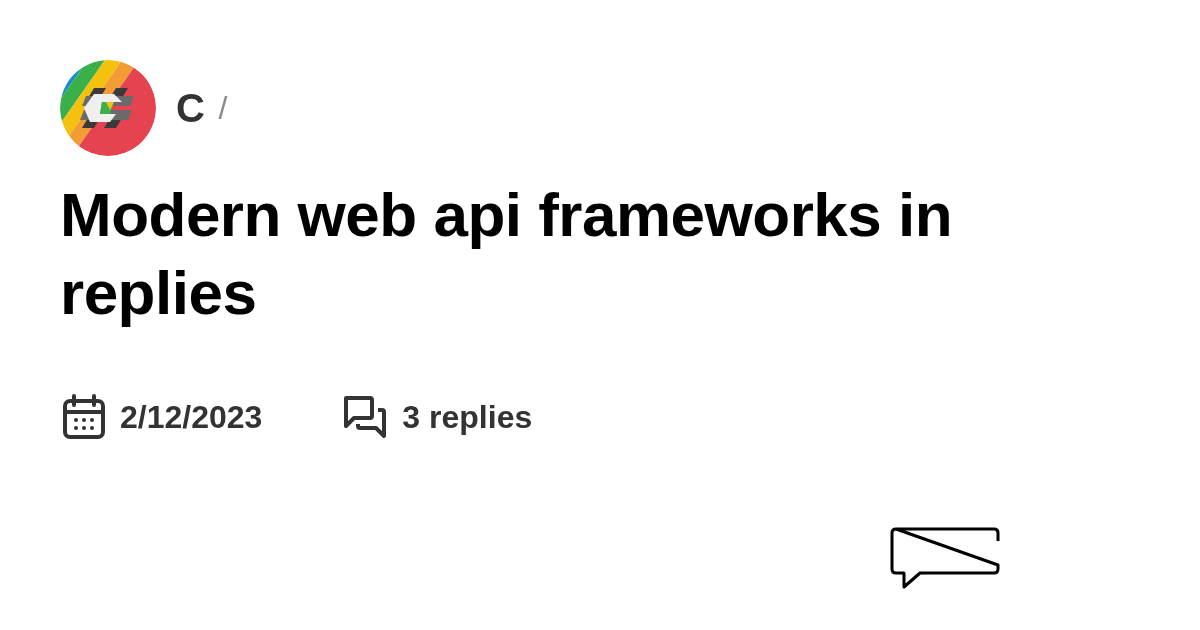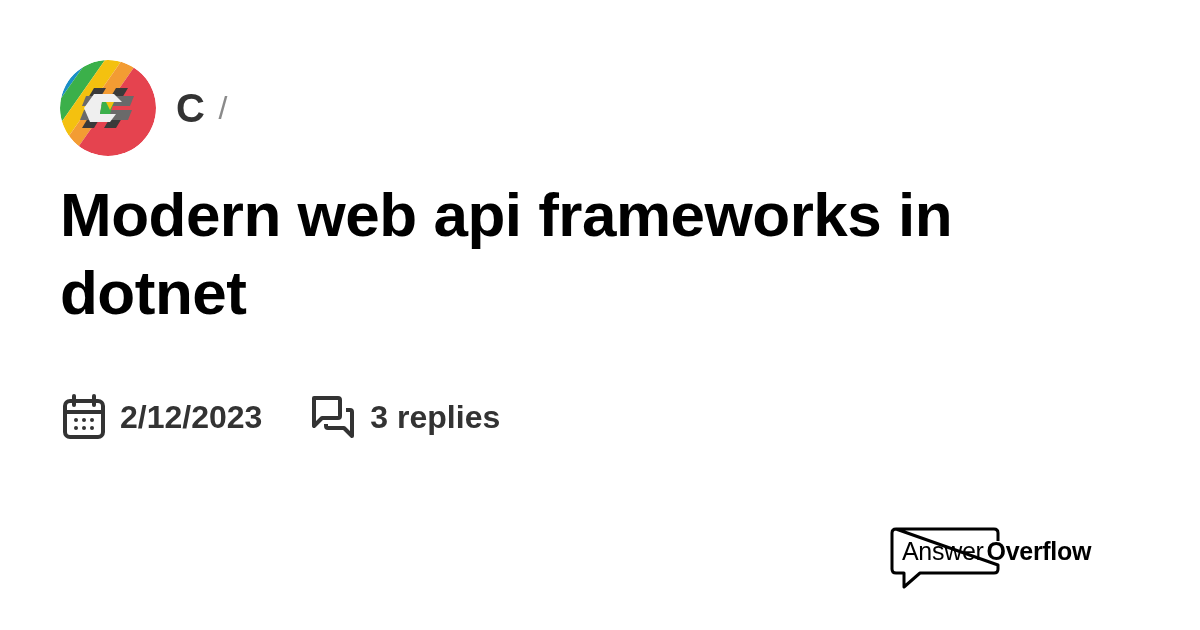--- a/index.html
+++ b/index.html
@@ -8,21 +8,21 @@
       font-family: "Liberation Sans", sans-serif;
     }
     .header { position: absolute; left: 60px; top: 60px; display: flex; align-items: center; height: 96px; }
     .avatar { width: 96px; height: 96px; border-radius: 50%; overflow: hidden; }
     .crumb { margin-left: 20px; display: flex; align-items: center; font-size: 40px; font-weight: 700; color: #333333; letter-spacing: -0.5px; }
     .crumb .sep { font-weight: 400; color: #8a8a8a; margin: 0 14px; font-size: 32px; }
     .title {
       position: absolute; left: 60px; top: 176px; width: 1000px;
       font-size: 62px; line-height: 78px; font-weight: 700; color: #000000; letter-spacing: -0.5px;
     }
-    .meta { position: absolute; left: 62px; top: 394px; display: flex; height: 46px; }
+    .meta { position: absolute; left: 62px; top: 394px; display: flex; height: 46px; gap: 32px; }
     .meta-item { display: flex; align-items: center; font-size: 32px; font-weight: 700; color: #333333; }
     .meta-item svg { display: block; }
     .meta-item .label { margin-left: 14px; }
     .meta-item + .meta-item { margin-left: 48px; }
     .brand { position: absolute; left: 890px; top: 527px; width: 230px; height: 64px; }
     .brand .bubble { position: absolute; left: 0; top: 0; }
     .brand .txt { position: absolute; left: 12px; top: 10px; font-size: 25px; color: #000; display: flex; letter-spacing: -0.3px; }
     .brand .a { font-weight: 400; }
     .brand .o { font-weight: 700; margin-left: 3px; }
   </style>
@@ -57,21 +57,21 @@
         <polygon points="46,42 54,42 50,50" fill="#f4c10f"></polygon>
       </g>
     </svg>
   </div>
   <div class="crumb">
     <span>C</span>
     <span class="sep">/</span>
   </div>
 </div>
 
-<div class="title">Modern web api frameworks in dotnet</div>
+<div class="title">Modern web api frameworks in replies</div>
 
 <div class="meta">
   <div class="meta-item">
     <svg width="44" height="46" viewBox="0 0 44 46">
       <rect x="3" y="7" width="38" height="36" rx="5" fill="none" stroke="#333" stroke-width="4"></rect>
       <line x1="3" y1="18" x2="41" y2="18" stroke="#333" stroke-width="4"></line>
       <line x1="12" y1="2" x2="12" y2="11" stroke="#333" stroke-width="4" stroke-linecap="round"></line>
       <line x1="32" y1="2" x2="32" y2="11" stroke="#333" stroke-width="4" stroke-linecap="round"></line>
       <circle cx="14" cy="26" r="2" fill="#333"></circle>
         <circle cx="22" cy="26" r="2" fill="#333"></circle>
@@ -88,17 +88,13 @@
       <path d="M36 16 H40 Q42 16 42 18 V42 L34 34 H18 Q16 34 16 32 V30" fill="none" stroke="#333" stroke-width="4" stroke-linejoin="round"></path>
     </svg>
     <span class="label">3 replies</span>
   </div>
 </div>
 
 <div class="brand">
   <svg class="bubble" width="112" height="64" viewBox="0 0 112 64">
     <path d="M6 2 H104 Q108 2 108 6 V14 M108 38 V42 Q108 46 104 46 H30 L14 60 V46 H6 Q2 46 2 42 V6 Q2 2 6 2 Z" fill="none" stroke="#000" stroke-width="3" stroke-linejoin="round"></path>
   </svg>
-  <div class="txt">
-    <span class="a">Answer</span>
-    <span class="o">Overflow</span>
-  </div>
 </div>
 
 </body></html>

